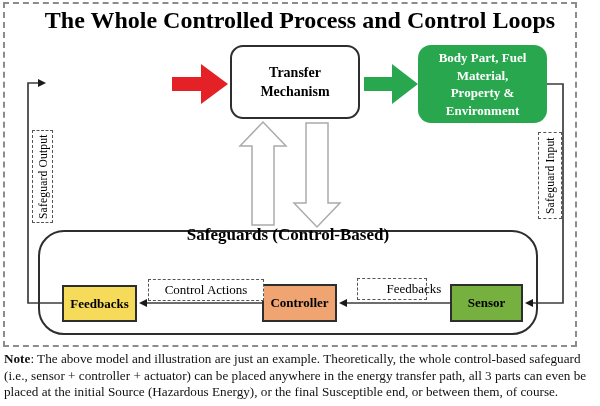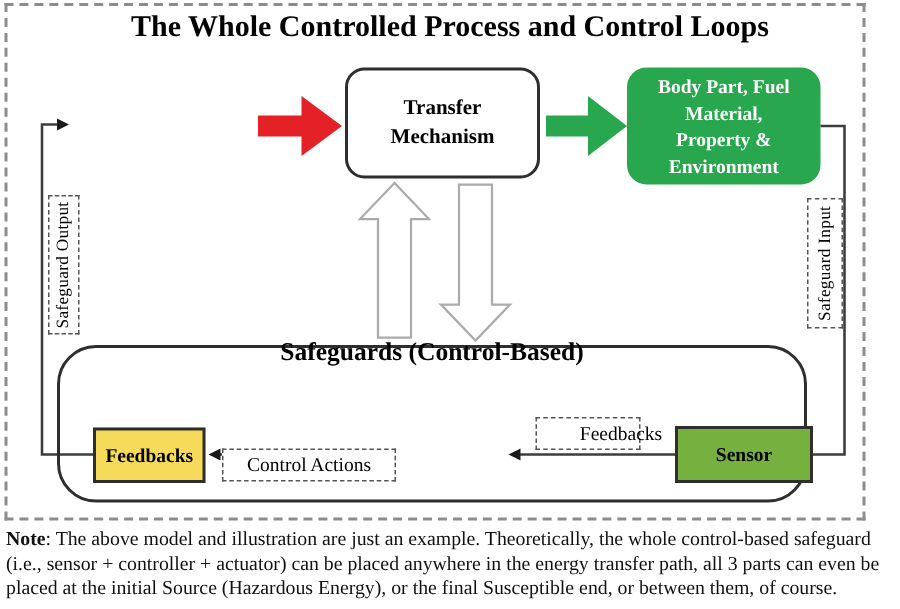--- a/index.html
+++ b/index.html
@@ -7,21 +7,21 @@
     position:relative; width:600px; height:406px; background:#ffffff;
     font-family:"Liberation Serif","DejaVu Serif",serif; overflow:hidden;
   }
   .abs { position:absolute; }
   #dashed-frame {
     left:3px; top:2px; width:570px; height:341px;
     border:2px dashed #8c8c8c;
   }
   #main-title {
     left:0; top:7px; width:600px; text-align:center;
-    font-size:20px; font-weight:bold; color:#000;
+    font-size:24px; font-weight:bold; color:#000;
   }
   .node {
     display:flex; align-items:center; justify-content:center;
     text-align:center; white-space:pre-line; font-weight:bold;
     box-sizing:border-box;
   }
   #source-box {
     left:47px; top:48px; width:123px; height:74px; border-radius:16px;
     background:#E32127; color:#fff; font-size:13.5px; line-height:18px;
   }
@@ -42,27 +42,27 @@
     left:38px; top:225px; width:500px; text-align:center;
     font-size:17px; font-weight:bold; color:#000;
   }
   .inner-node {
     display:flex; align-items:center; justify-content:center;
     font-weight:bold; font-size:13px; color:#000;
     border:2px solid #2e2e2e; box-sizing:border-box; text-align:center;
   }
   #actuator-box  { left:62px;  top:285px; width:75px; height:37px; background:#F6DB5B; }
   #controller-box{ left:262px; top:284px; width:75px; height:38px; background:#F0A472; }
-  #sensor-box    { left:450px; top:284px; width:92px; height:38px; background:#76B13F; }
+  #sensor-box    { left:450px; top:284px; width:73px; height:38px; background:#76B13F; }
   .dashed-label {
     display:flex; align-items:center; justify-content:center;
     border:1px dashed #555; background:#fff; font-size:13px; color:#000;
     box-sizing:border-box;
   }
-  #control-actions-label { left:148px; top:279px; width:116px; height:22px;margin-top:20px; }
+  #control-actions-label { left:148px; top:279px; width:116px; height:22px; }
   #feedbacks-label       { left:357px; top:278px; width:70px; height:22px;padding-left:44px; }
   .vlabel {
     display:flex; align-items:center; justify-content:center;
     border:1px dashed #555; background:#fff; font-size:11.5px; color:#000;
     box-sizing:border-box; writing-mode:vertical-rl; transform:rotate(180deg);
     letter-spacing:0.2px;
   }
   #safeguard-output-label { left:32px;  top:130px; width:21px; height:93px; }
   #safeguard-input-label  { left:538px; top:132px; width:24px; height:87px; }
   #note-text {
@@ -108,20 +108,21 @@
 Material,
 Property &amp;
 Environment</div>
   <div class="abs node" id="transfer-box">Transfer
 Mechanism</div>
 
   <div class="abs" id="safeguards-box"></div>
   <div class="abs" id="safeguards-title">Safeguards (Control-Based)</div>
 
   <div class="abs inner-node" id="actuator-box">Feedbacks</div>
+  <div class="abs inner-node" id="controller-box">Controller</div>
   <div class="abs inner-node" id="sensor-box">Sensor</div>
 
   <div class="abs dashed-label" id="control-actions-label">Control Actions</div>
   <div class="abs dashed-label" id="feedbacks-label">Feedbacks</div>
 
   <div class="abs vlabel" id="safeguard-output-label">Safeguard Output</div>
   <div class="abs vlabel" id="safeguard-input-label">Safeguard Input</div>
 
   <div class="abs" id="note-text"><span class="note-word">Note</span><span>: The above model and illustration are just an example. Theoretically, the whole control-based safeguard (i.e., sensor + controller + actuator) can be placed anywhere in the energy transfer path, all 3 parts can even be placed at the initial Source (Hazardous Energy), or the final Susceptible end, or between them, of course.</span></div>
 

